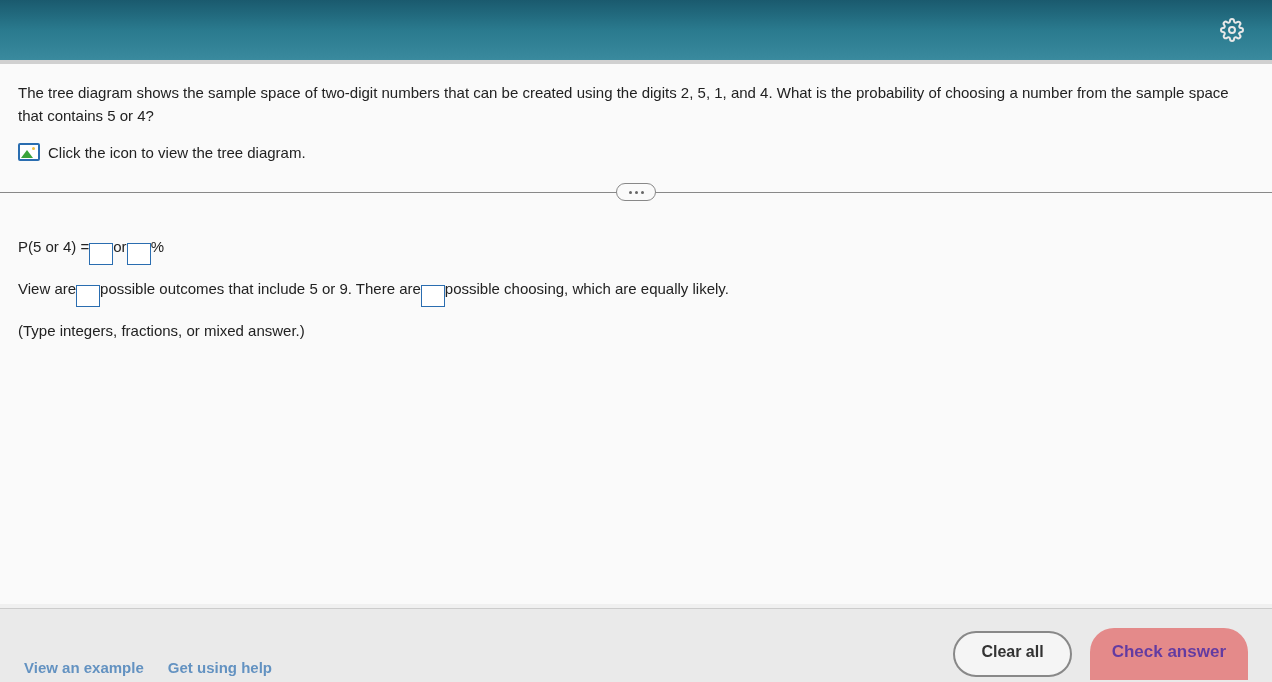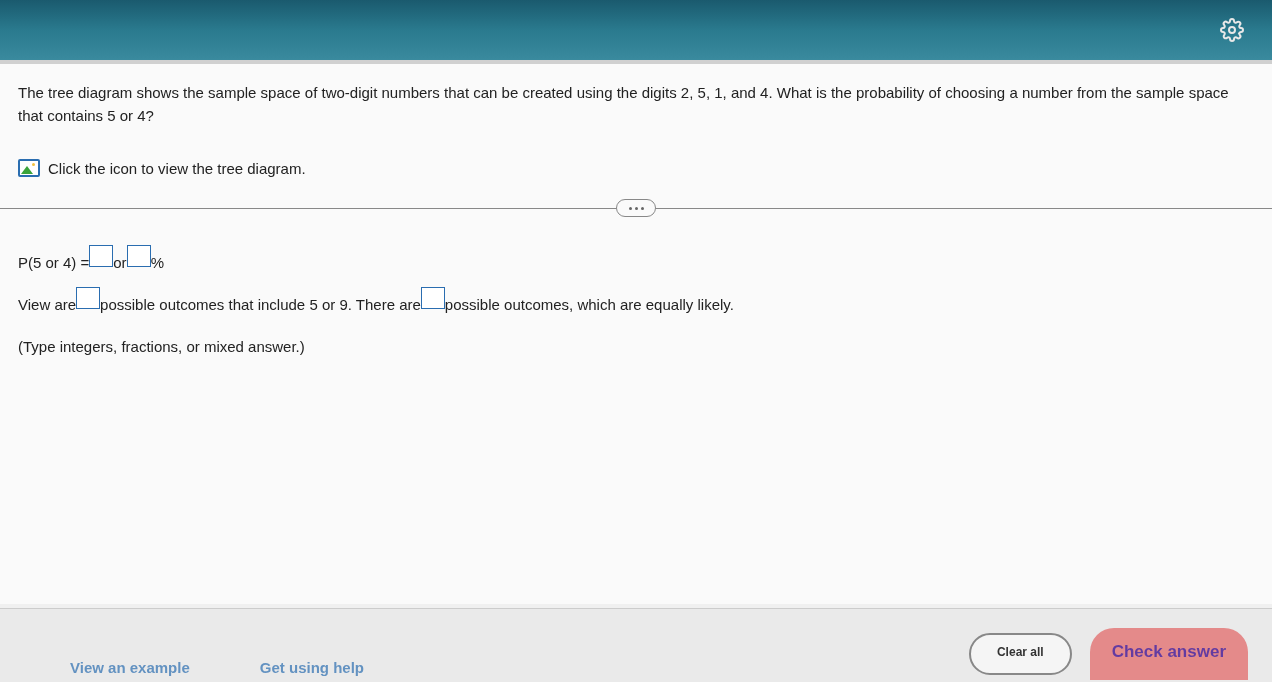--- a/index.html
+++ b/index.html
@@ -26,21 +26,21 @@
     cursor: pointer;
   }
   .content {
     background: #fafafa;
     padding: 18px 18px 0 18px;
     height: 540px;
     position: relative;
   }
   .question-text {
     line-height: 1.5;
-    margin-bottom: 32px;
+    margin-bottom: 16px;
   }
   .tree-link {
     display: flex;
     align-items: flex-end;
     gap: 8px;
     margin-bottom: 20px;
   }
   .pic-icon {
     width: 22px;
     height: 18px;
@@ -94,21 +94,21 @@
     display: flex;
     align-items: center;
     justify-content: center;
     gap: 3px;
     cursor: pointer;
   }
   .ellipsis-pill span {
     width: 3px; height: 3px; background: #666; border-radius: 50%;
   }
   .answer-block { line-height: 2.4; }
-  .inline-row { display: flex; align-items: flex-start; flex-wrap: wrap; gap: 0; margin-bottom: 6px;}
+  .inline-row { display: flex; align-items: flex-end; flex-wrap: wrap; gap: 0; margin-bottom: 6px;}
   .blank {
     width: 24px;
     height: 22px;
     border: 1.5px solid #2a6db0;
     background: #fff;
     display: inline-block;
     vertical-align: middle;
     text-align: center;
     font-size: 14px;
   }
@@ -127,34 +127,34 @@
     padding: 0 24px 0 24px;
   }
   .footer-left {
     display: flex;
     gap: 24px;
     color: #2a6db0;
     font-weight: 600;
     padding-bottom: 6px;
     opacity: 0.7;
   }
-  .footer-left span { cursor: pointer; margin-left: 46px; }
+  .footer-left span { cursor: pointer; }
   .footer-right {
     display: flex;
     gap: 18px;
     align-items: center;
     padding-bottom: 2px;
   }
   .btn-clear {
     border: 2px solid #888;
     background: #f5f5f5;
     color: #333;
     border-radius: 24px;
     padding: 10px 26px 14px 26px;
-    font-size: 12px;
+    font-size: 16px;
     font-weight: 600;
     cursor: pointer;
   }
   .btn-check {
     border: none;
     background: #e47a7a;
     color: #4c1d95;
     border-radius: 24px 24px 0 0;
     padding: 14px 22px 18px 22px;
     font-size: 17px;
@@ -198,21 +198,21 @@
       <input class="blank" value="" style="">
       <span>or</span>
       <input class="blank" value="" style="">
       <span>%</span>
     </div>
     <div class="inline-row">
       <span>View are</span>
       <input class="blank" value="" style="">
       <span>possible outcomes that include 5 or 9. There are</span>
       <input class="blank" value="" style="">
-      <span>possible outcomes, which are equally likely.</span>
+      <span>possible choosing, which are equally likely.</span>
     </div>
     <div class="hint">(Type integers, fractions, or mixed answer.)</div>
   </div>
 </div>
 
 <div class="footer">
   <div class="footer-left">
     <span>View an example</span>
     <span>Get using help</span>
   </div>

